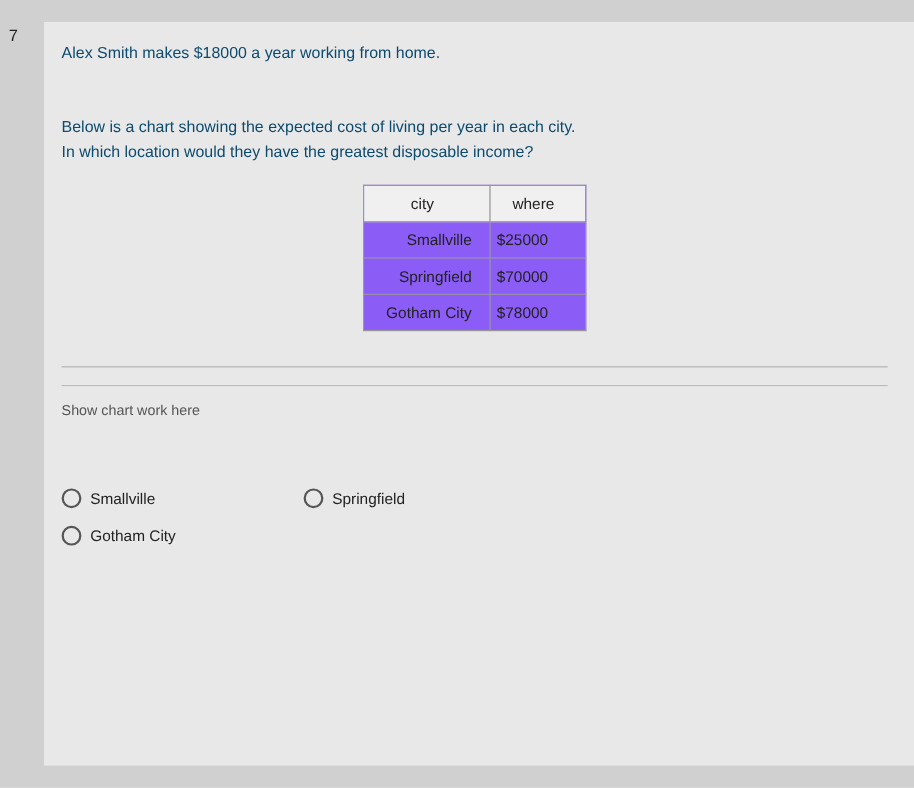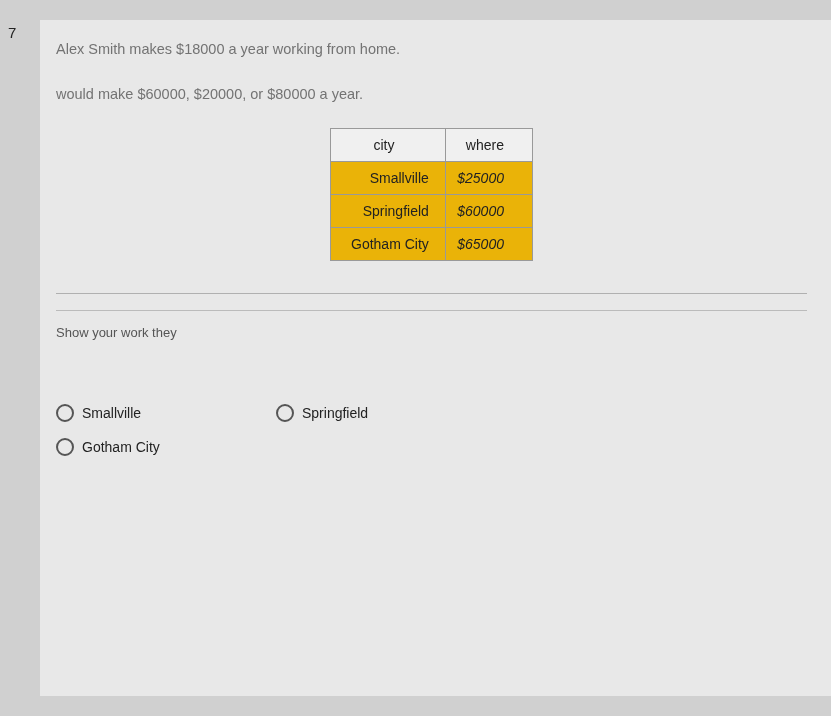--- a/index.html
+++ b/index.html
@@ -42,34 +42,35 @@
       flex: 1;
       background-color: #e8e8e8;
       padding: 18px 24px 30px 16px;
       display: flex;
       flex-direction: column;
       gap: 0;
     }
 
     .question-text {
       font-size: 14.5px;
-      color: #737373;
+      color: #0c4a6e;
       line-height: 1.55;
+      margin-bottom: 18px;
     }
 
     .table-container {
       display: flex;
       justify-content: center;
       margin-bottom: 24px;
     }
 
     .data-table {
       border-collapse: collapse;
       border: 1.5px solid #888;
-      background-color: #eab308;
+      background-color: #8b5cf6;
     }
 
     .data-table th, .data-table td {
       border: 1px solid #999;
       padding: 8px 28px 8px 20px;
       font-size: 14px;
       color: #222;
       text-align: left;
     }
 
@@ -78,23 +79,22 @@
       background-color: #f0f0f0;
       text-align: center;
     }
 
     .data-table td:first-child {
       text-align: right;
       padding-right: 16px;
     }
 
     .data-table td:last-child {
-      text-align: right;
+      text-align: center;
       padding-left: 0;
-      font-style: italic;
     }
 
     .work-area {
       background-color: #e8e8e8;
       border-top: 1px solid #bbb;
       padding: 14px 0 40px 0;
       margin-bottom: 8px;
     }
 
     .work-area-label {
@@ -147,53 +147,54 @@
 <body>
 
 <div class="page-container">
   <div class="question-number">7</div>
 
   <div class="question-content">
 
     <div class="question-text">
       <span>Alex Smith makes $18000 a year working from home.</span><br>
       <br>
-      <span>would make $60000, $20000, or $80000 a year.</span><br>
       <br>
+      <span>Below is a chart showing the expected cost of living per year in each city.</span><br>
+      <span>In which location would they have the greatest disposable income?</span>
     </div>
 
     <div class="table-container">
       <table class="data-table">
         <thead>
           <tr>
             <th>city</th>
             <th>where</th>
           </tr>
         </thead>
         <tbody>
           <tr>
             <td>Smallville</td>
             <td>$25000</td>
           </tr>
           <tr>
             <td>Springfield</td>
-            <td>$60000</td>
+            <td>$70000</td>
           </tr>
           <tr>
             <td>Gotham City</td>
-            <td>$65000</td>
+            <td>$78000</td>
           </tr>
         </tbody>
       </table>
     </div>
 
     <hr class="divider-line">
 
     <div class="work-area">
-      <div class="work-area-label">Show your work they</div>
+      <div class="work-area-label">Show chart work here</div>
     </div>
 
     <div class="answer-options">
       <div class="answer-row">
         <label class="answer-option">
           <span class="radio-circle"></span>
           <span>Smallville</span>
         </label>
         <label class="answer-option">
           <span class="radio-circle"></span>

